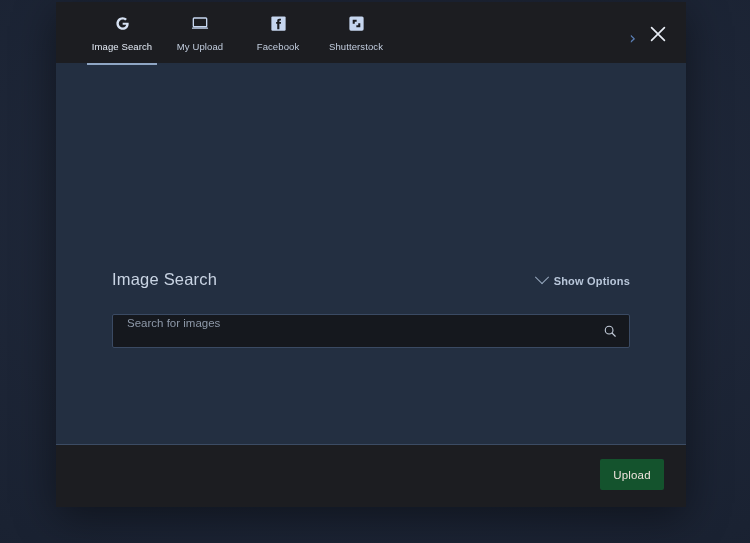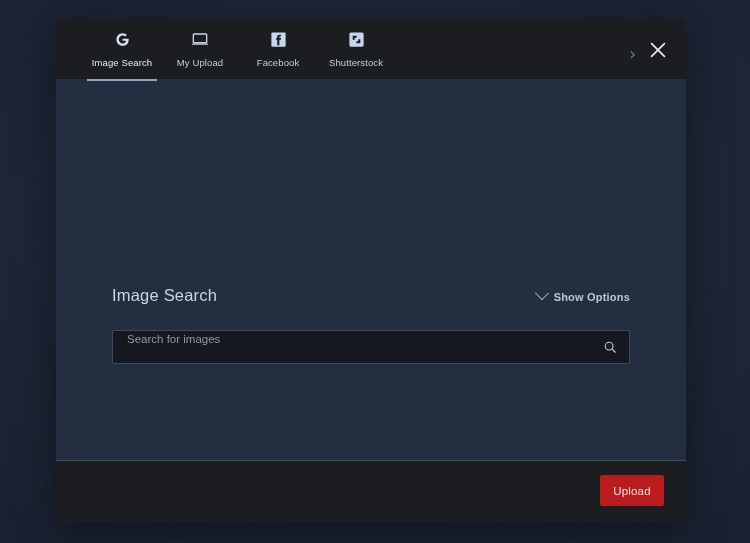--- a/index.html
+++ b/index.html
@@ -20,21 +20,21 @@
     position: absolute;
     inset: 0;
     background:
       radial-gradient(120% 100% at 50% 40%, #222b3e 0%, #1a2232 70%, #161d2c 100%);
   }
 
   
   #modal {
     position: absolute;
     left: 56px;
-    top: 18px;
+    top: 2px;
     width: 630px;
     height: 505px;
     display: flex;
     flex-direction: column;
     box-shadow: 0 10px 40px rgba(0,0,0,0.45);
     overflow: hidden;
   }
 
   
   #tabbar {
@@ -191,21 +191,21 @@
     background: #1c1d21;
     border-top: 1px solid #3c4c64;
     position: relative;
   }
   #upload-button {
     position: absolute;
     right: 22px;
     top: 14px;
     width: 64px;
     height: 31px;
-    background: #b91c1c;
+    background: #14532d;
     border: none;
     border-radius: 2px;
     color: #f0e4de;
     font-family: "Liberation Sans", sans-serif;
     font-size: 11.5px;
     letter-spacing: 0.2px;
     cursor: pointer;
   }
 </style>
 </head>

